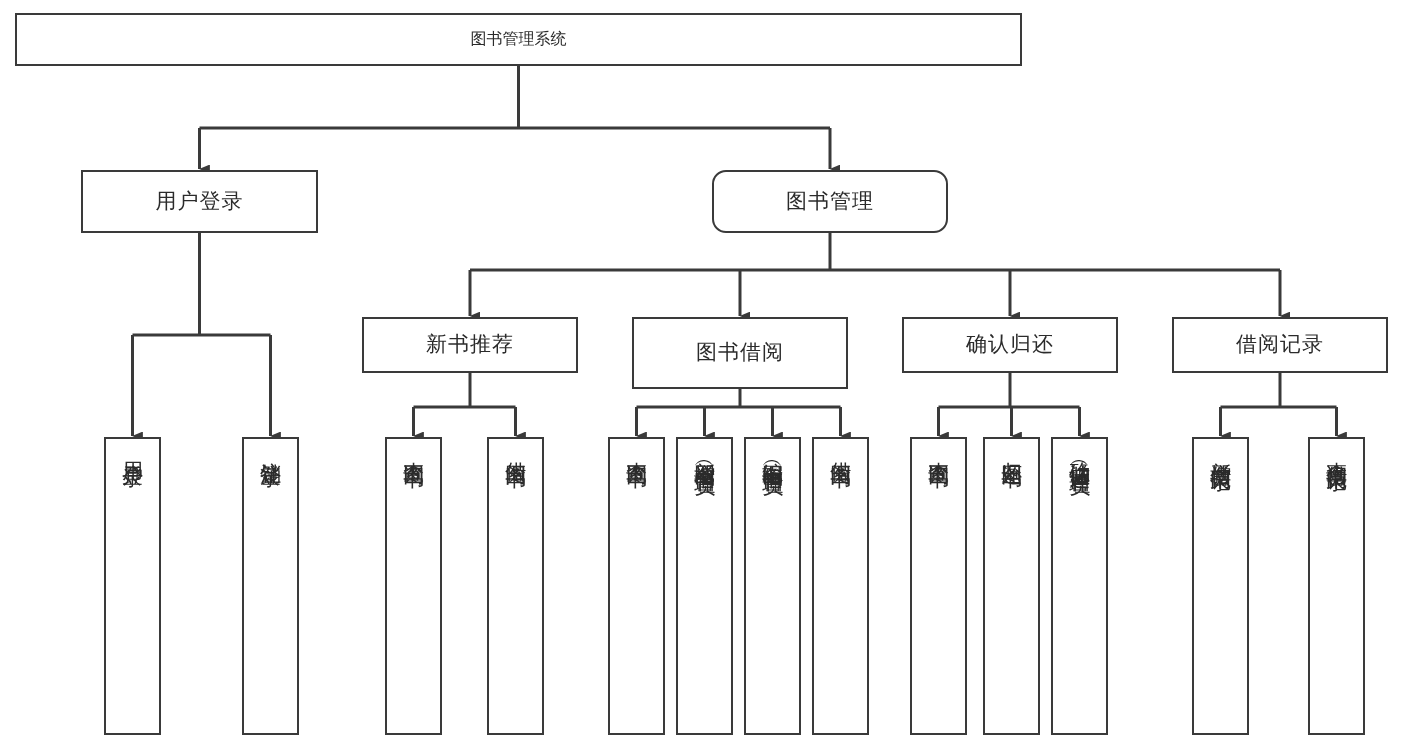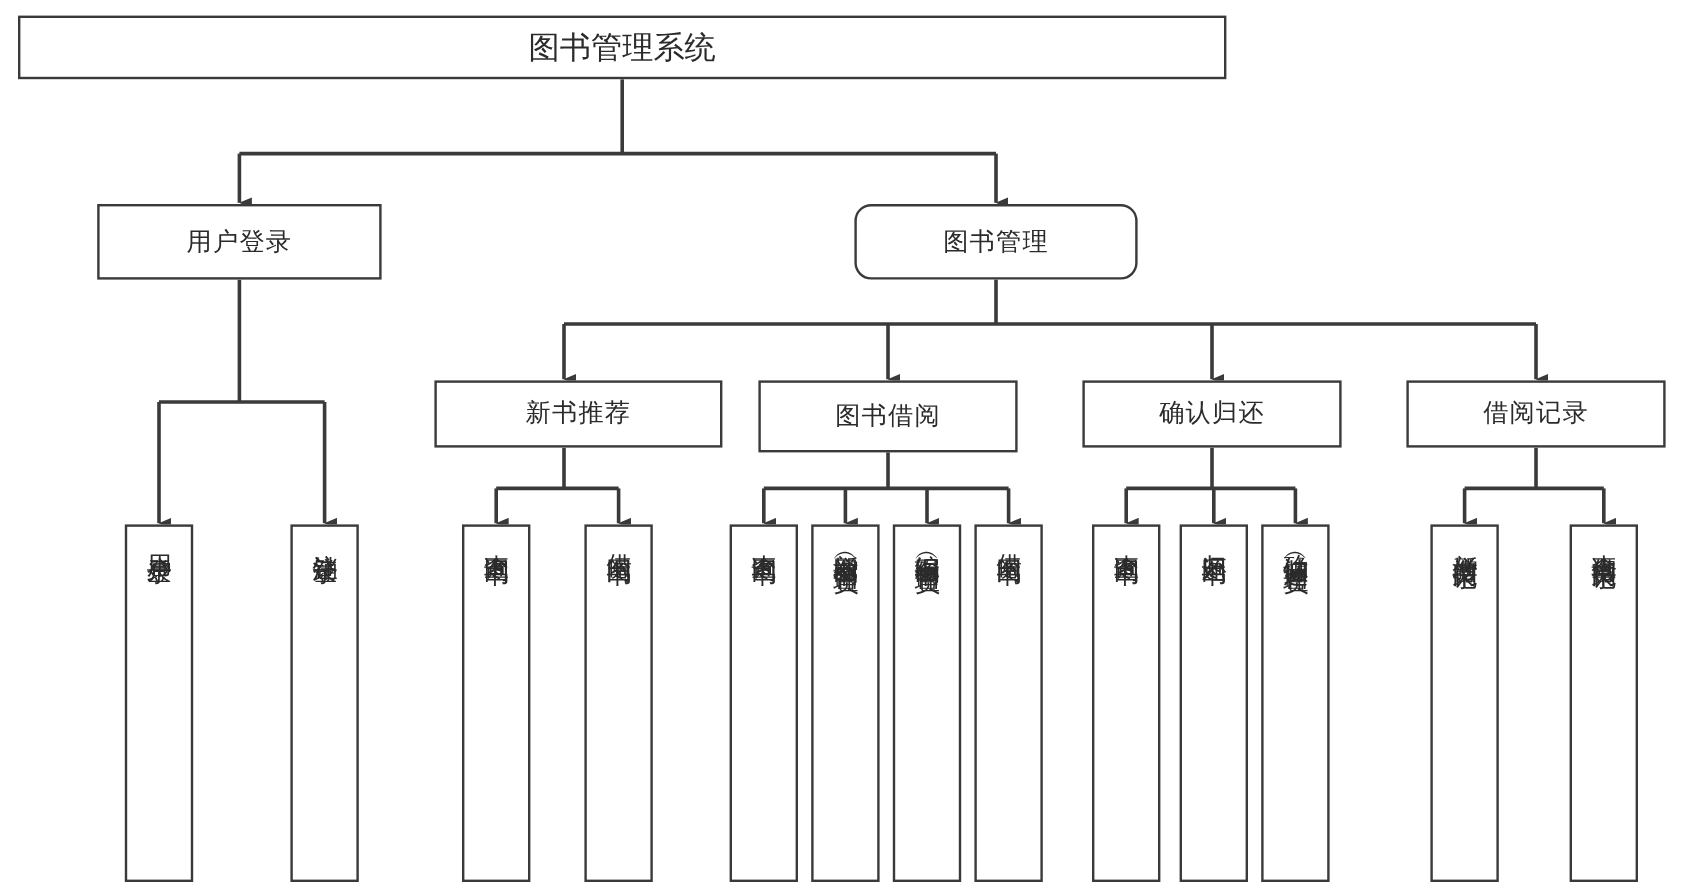--- a/index.html
+++ b/index.html
@@ -35,21 +35,21 @@
     align-items: center;
     justify-content: center;
     color: #2b2b2b;
   }
   .node-h {
     font-size: 21px;
     letter-spacing: 1px;
     line-height: 1.2;
   }
   .node-root {
-    font-size: 26px;
+    font-size: 16px;
   }
   .node-leaf {
     padding: 6px 2px;
     align-items: flex-start;
     justify-content: center;
   }
   .vtext {
     writing-mode: vertical-rl;
     text-orientation: upright;
     font-size: 21px;
@@ -120,24 +120,24 @@
   <div id="nodes-layer">
       <div class="node node-root" style="left: 15px; top: 13px; width: 1007px; height: 53px;">
         <span>图书管理系统</span>
       </div>
       <div class="node node-h" style="left: 81px; top: 170px; width: 237px; height: 63px;">
         <span>用户登录</span>
       </div>
       <div class="node node-h" style="left: 712px; top: 170px; width: 236px; height: 63px; border-radius: 14px;">
         <span>图书管理</span>
       </div>
-      <div class="node node-h" style="left: 362px; top: 317px; width: 240px; height: 56px;">
+      <div class="node node-h" style="left: 362px; top: 317px; width: 216px; height: 56px;">
         <span>新书推荐</span>
       </div>
-      <div class="node node-h" style="left: 632px; top: 317px; width: 216px; height: 60px;">
+      <div class="node node-h" style="left: 632px; top: 317px; width: 216px; height: 72px;">
         <span>图书借阅</span>
       </div>
       <div class="node node-h" style="left: 902px; top: 317px; width: 216px; height: 56px;">
         <span>确认归还</span>
       </div>
       <div class="node node-h" style="left: 1172px; top: 317px; width: 216px; height: 56px; text-align: center;">
         <span>借阅记录</span>
       </div>
       <div class="node node-leaf" style="left: 104px; top: 437px; width: 57px; height: 298px;">
         <span class="vtext">用户登录</span>

